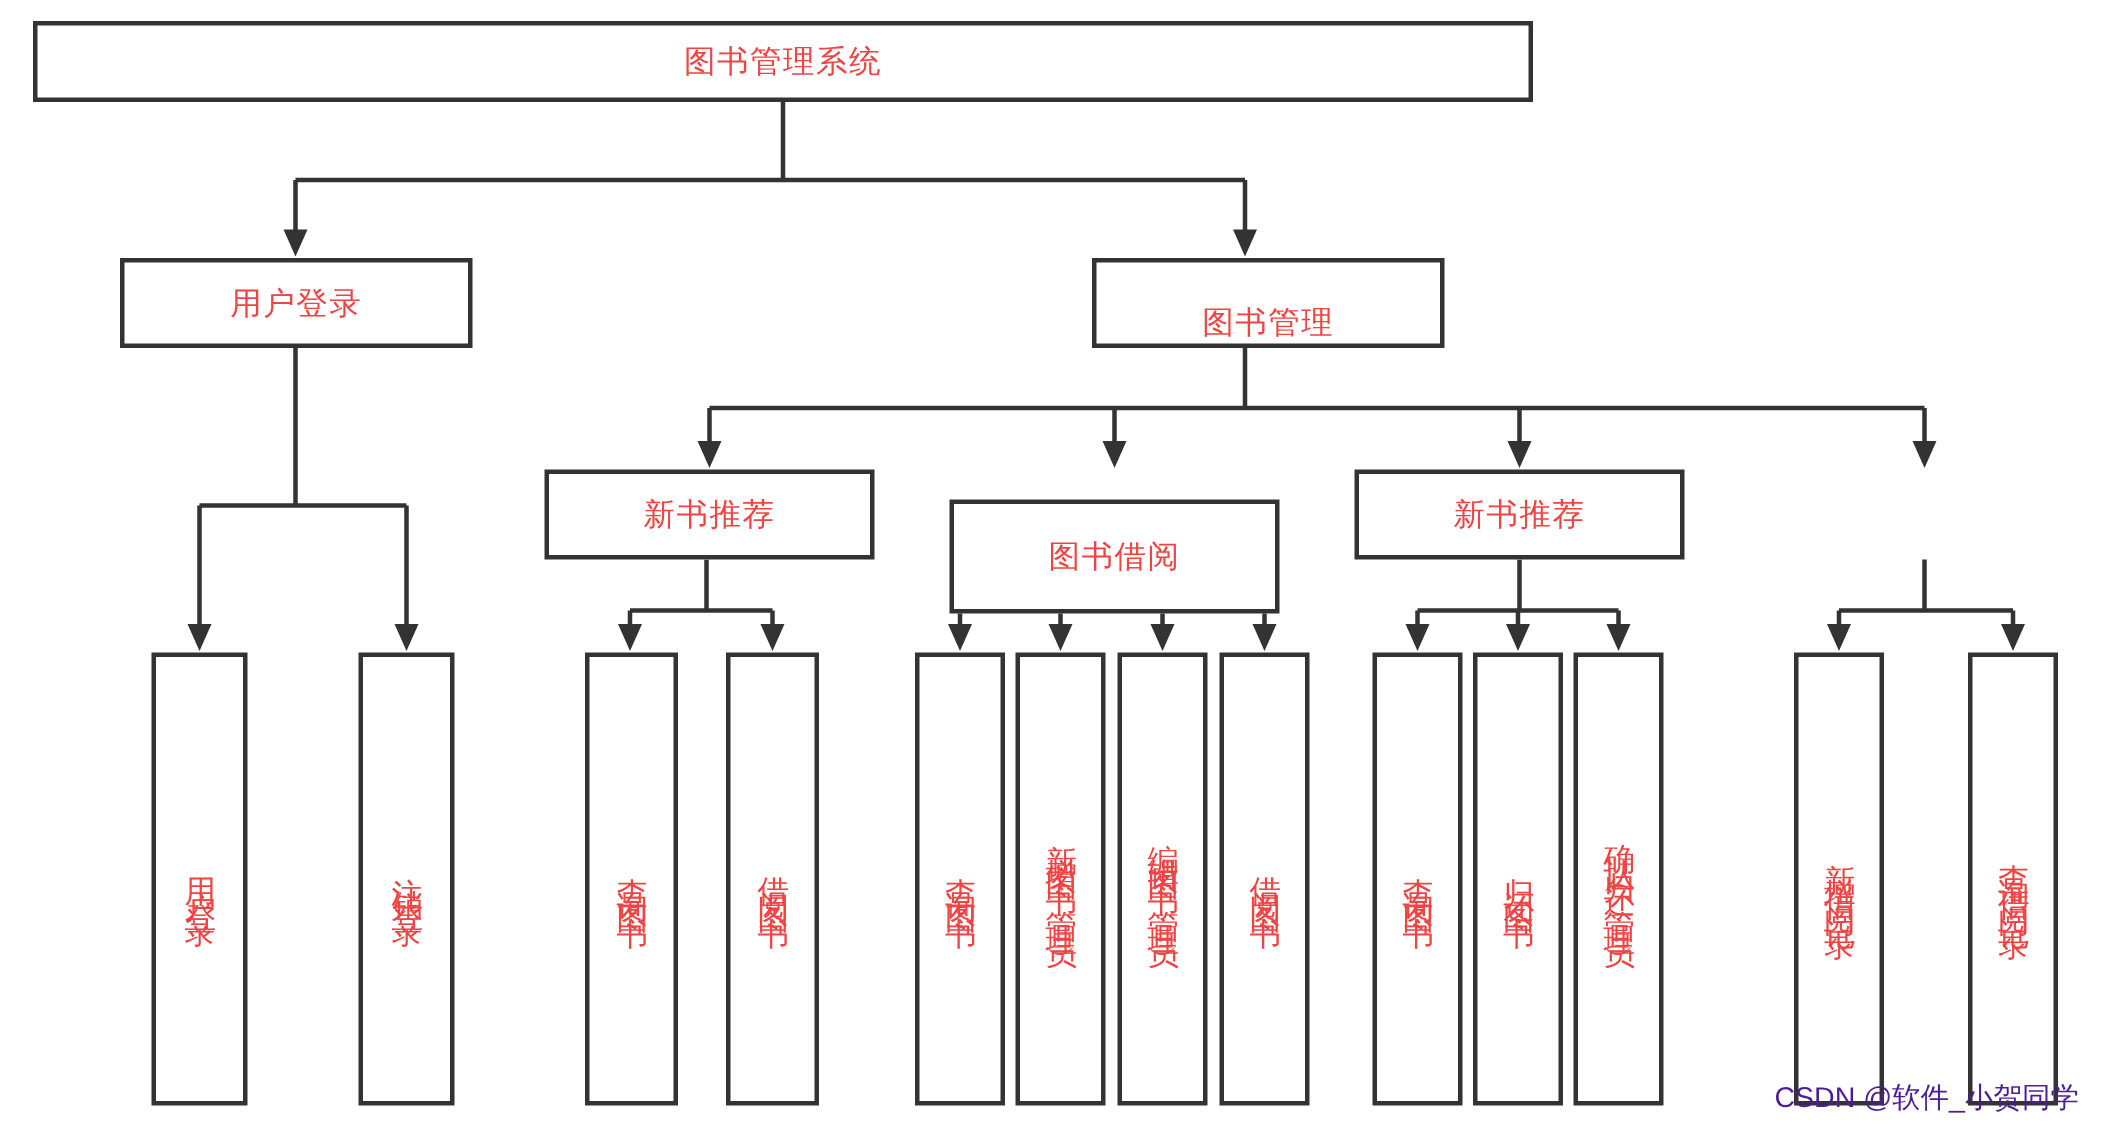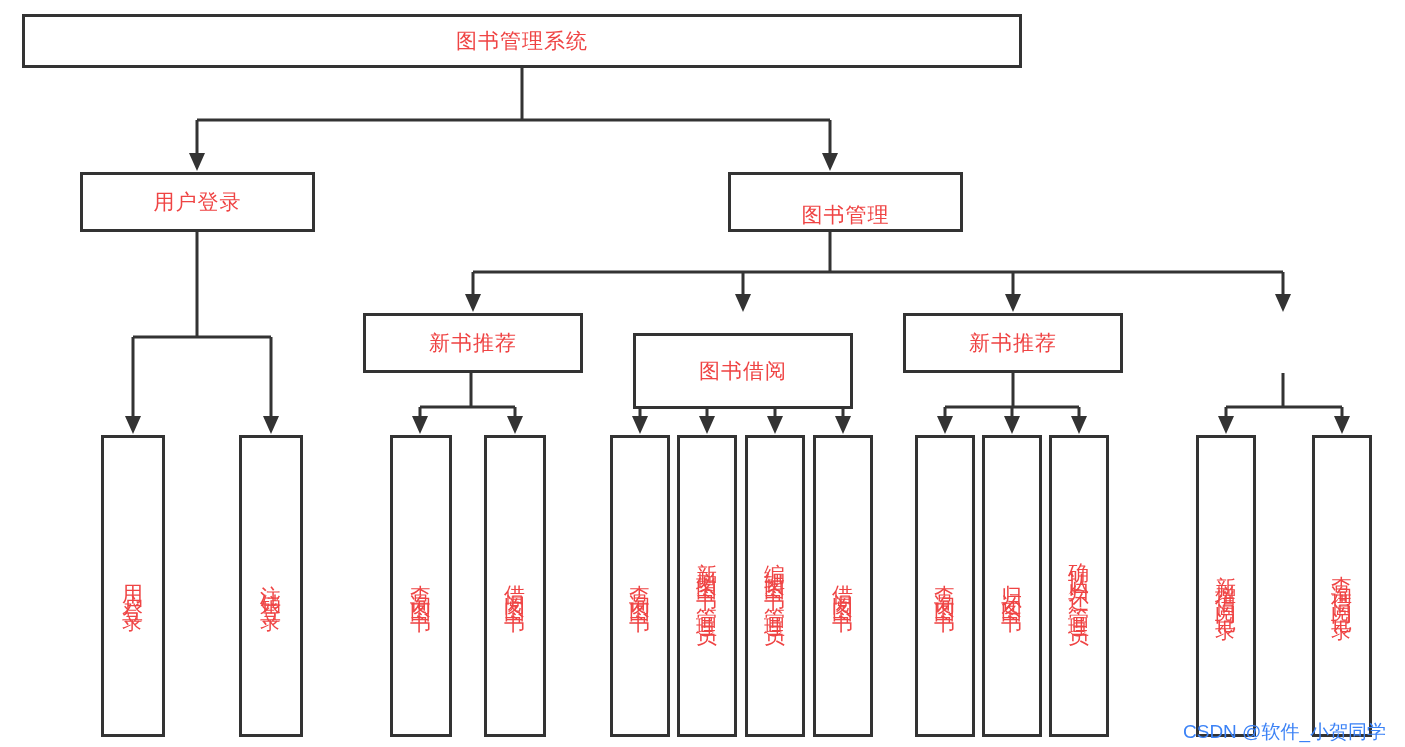--- a/index.html
+++ b/index.html
@@ -39,21 +39,21 @@
     font-size: 21px;
     letter-spacing: 9px;
     line-height: 1;
     white-space: nowrap;
   }
   .watermark {
     position: absolute;
     left: 1183px;
     top: 719px;
     font-size: 19px;
-    color: #3b82f6;
+    color: #4c1d95;
     white-space: nowrap;
     z-index: 3;
   }
 </style>
 </head>
 <body>
 
 <div class="canvas">
 
   <svg class="connectors" viewBox="0 0 1405 747" xmlns="http://www.w3.org/2000/svg">

